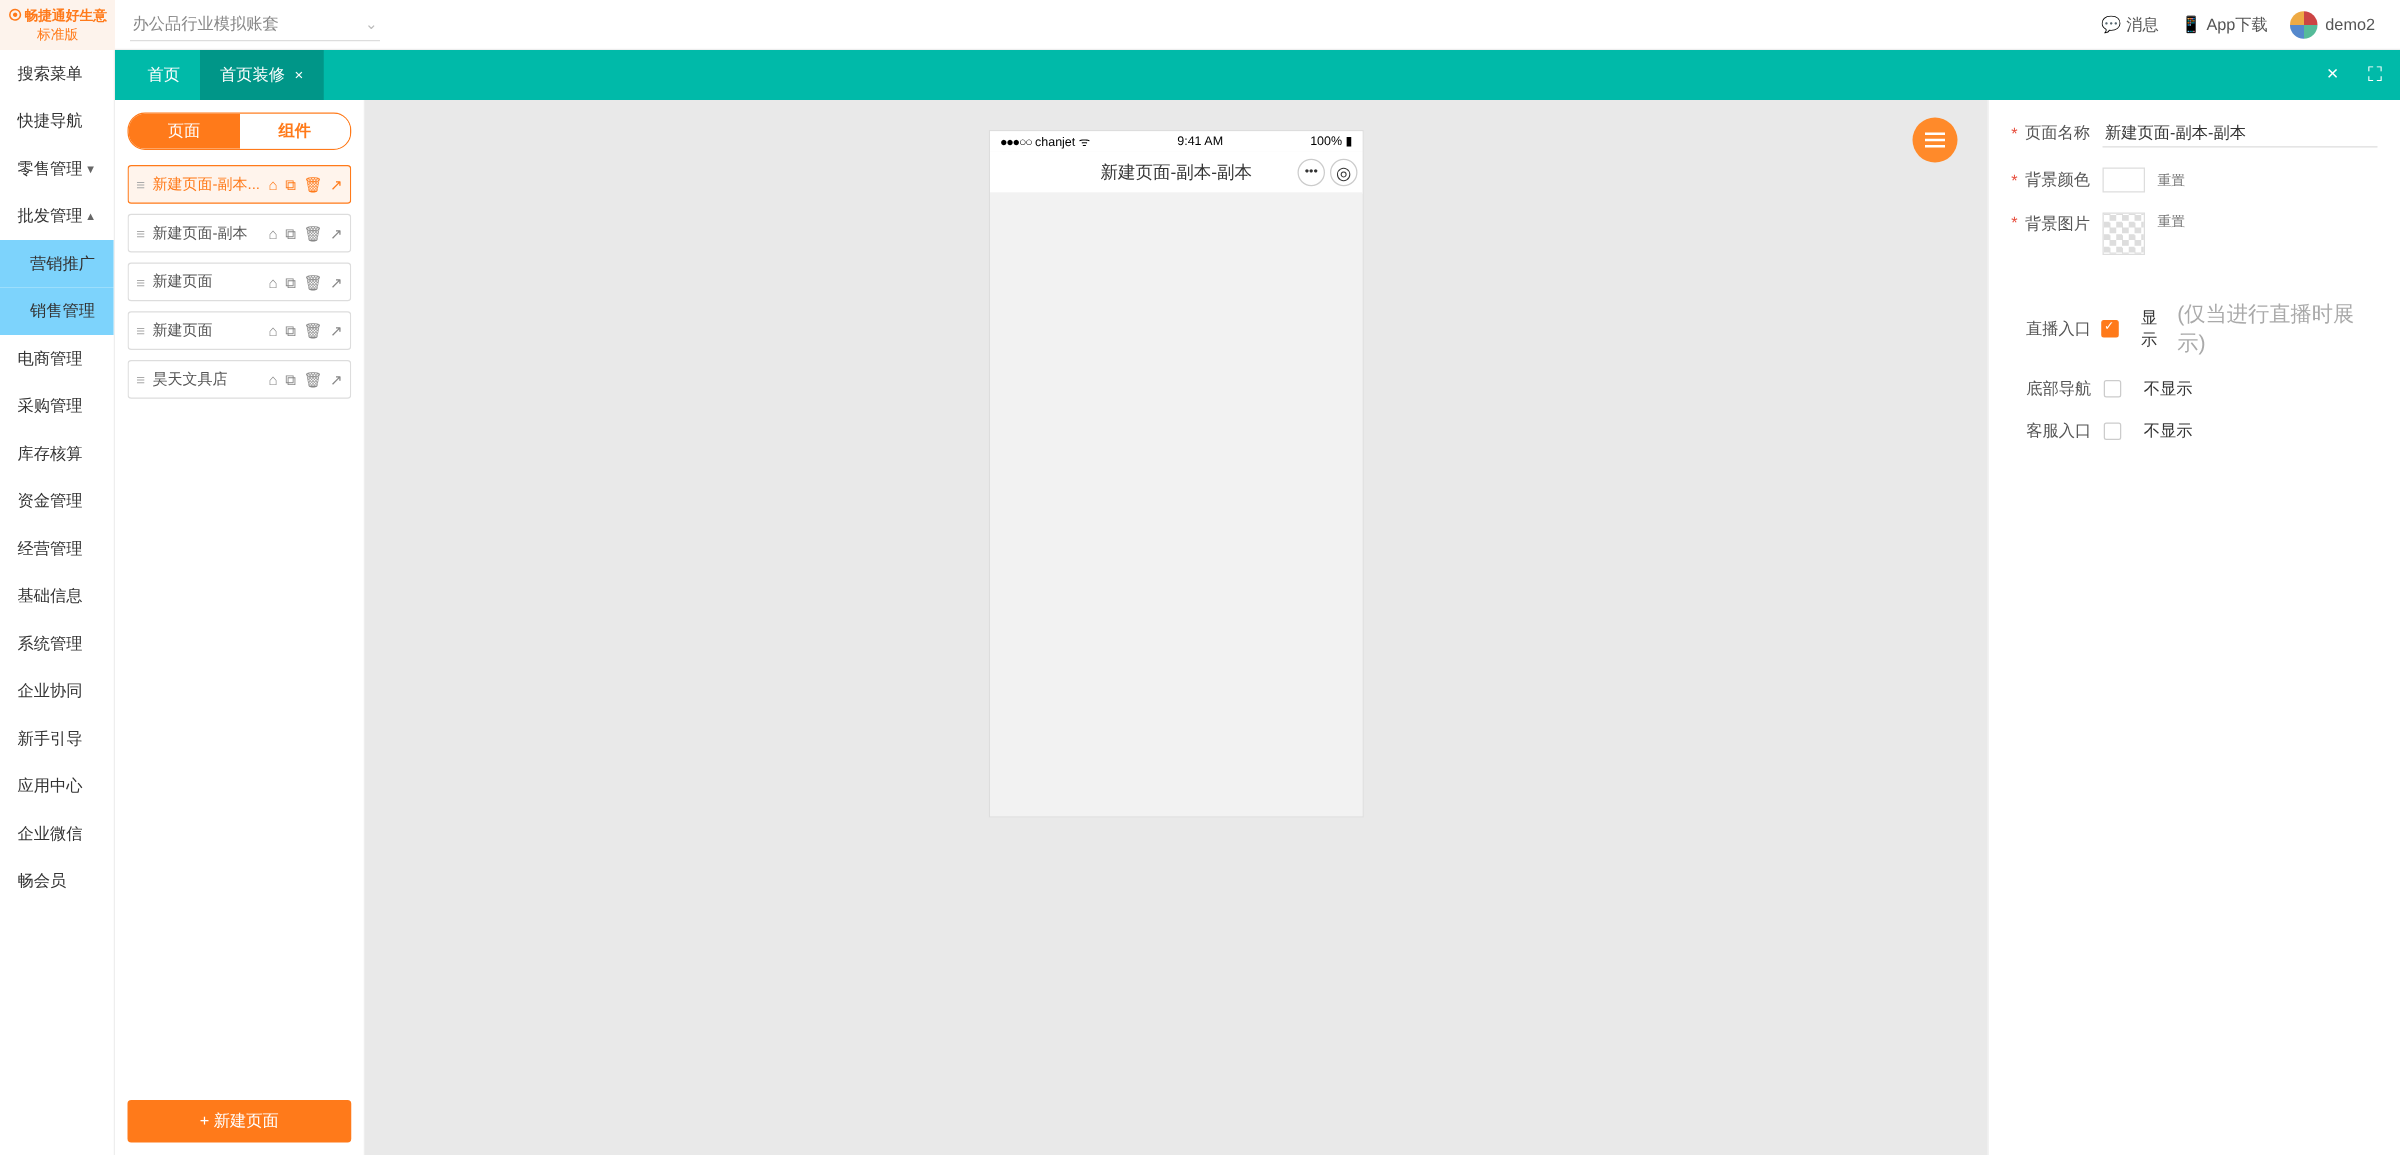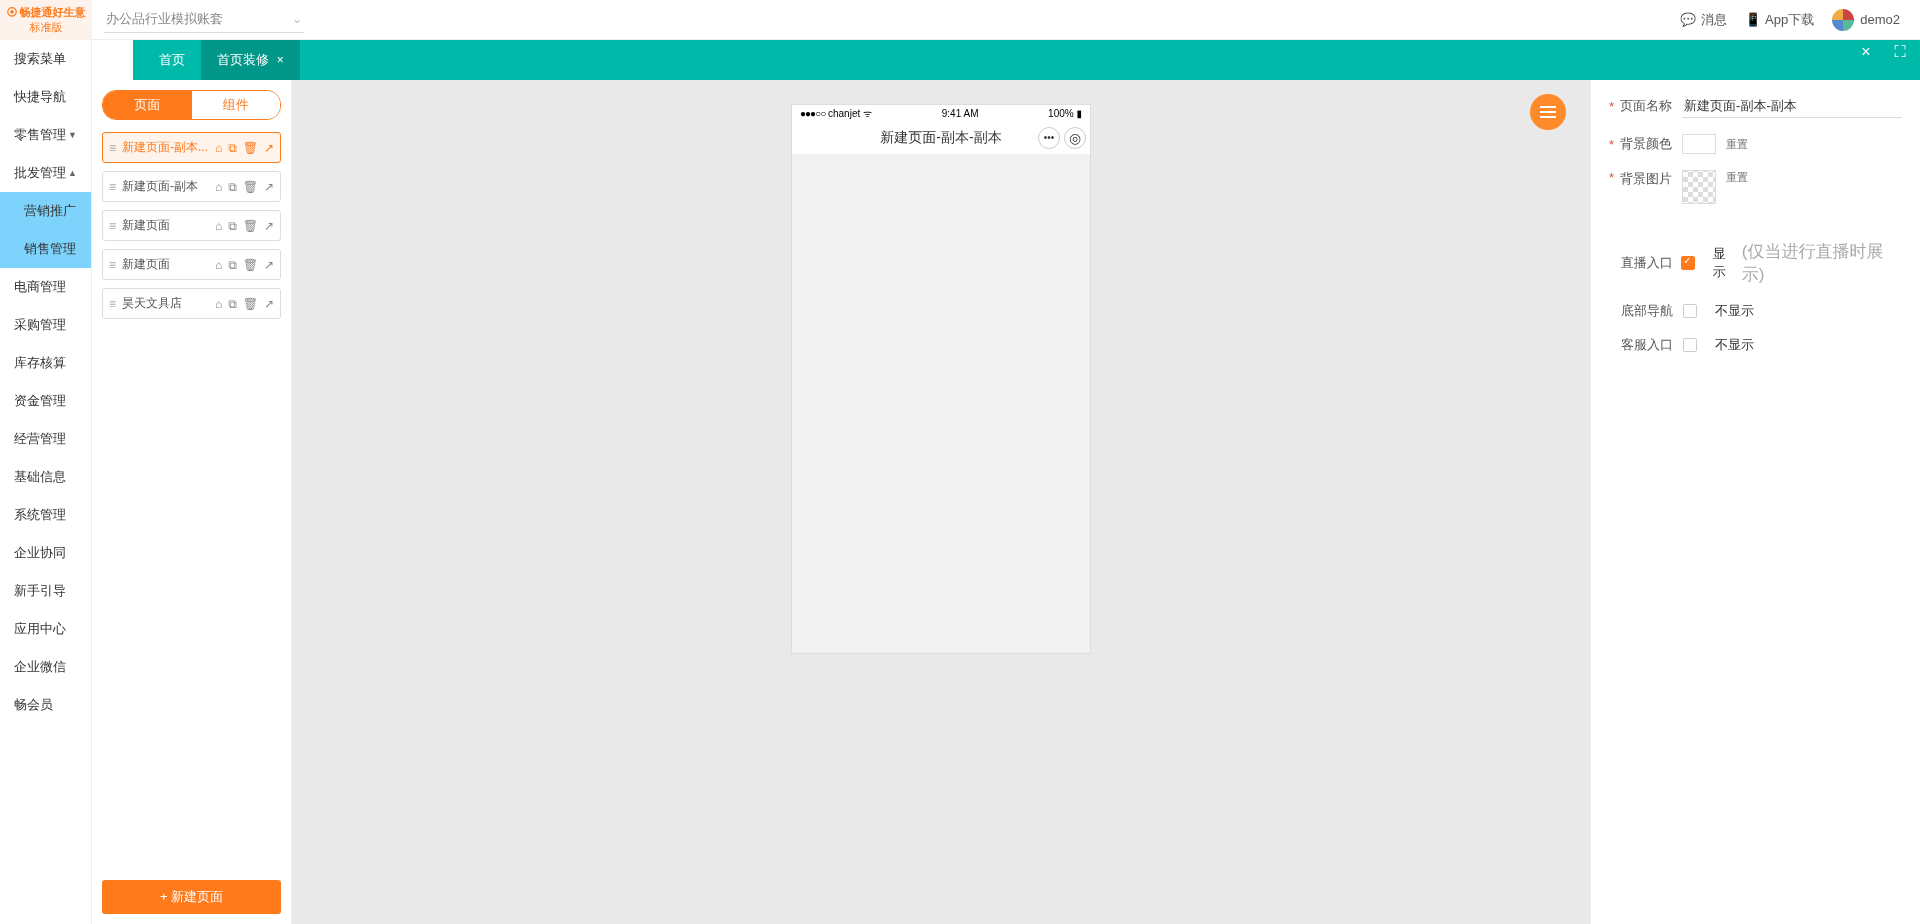--- a/index.html
+++ b/index.html
@@ -20,36 +20,36 @@
 
 
 .main-wrap { display: flex; height: calc(100vh - 40px); }
 .sidebar { width: 92px; border-right: 1px solid #eee; overflow-y: auto; font-size: 13px; }
 .sidebar-item { padding: 10px 14px; cursor: pointer; color: #333; display: flex; align-items: center; justify-content: space-between; white-space: nowrap; }
 .sidebar-sub { padding-left: 24px; background: #7dd3fc; }
 .sidebar-caret { font-size: 9px; color: #666; }
 
 
 .content { flex: 1; display: flex; flex-direction: column; background: #fff; }
-.tab-bar { height: 40px; background: #00baa9; display: flex; align-items: flex-start; padding-left: 10px; position: relative; margin-left: 41px; }
+.tab-bar { height: 40px; background: #00baa9; display: flex; align-items: center; padding-left: 10px; position: relative; }
 .tab { padding: 0 16px; height: 40px; line-height: 40px; color: #fff; cursor: pointer; font-size: 13px; }
 .tab.active { background: #009688; }
 .tab-close { margin-left: 4px; font-size: 12px; cursor: pointer; }
 .tab-right { position: absolute; right: 8px; display: flex; gap: 10px; color: #fff; }
 .tab-ico { width: 24px; height: 24px; display: flex; align-items: center; justify-content: center; cursor: pointer; font-size: 16px; }
 
 
 .editor { flex: 1; display: flex; background: #f6f6f6; overflow: hidden; }
 
 
 .page-panel { width: 200px; background: #fff; border-right: 1px solid #eee; display: flex; flex-direction: column; padding: 10px; }
 .seg-tabs { display: flex; border: 1px solid #ff7a1a; border-radius: 14px; overflow: hidden; margin-bottom: 12px; }
 .seg { flex: 1; text-align: center; padding: 5px 0; font-size: 13px; cursor: pointer; }
 .seg.on { background: #ff7a1a; color: #fff; }
-.seg.off { color: #ff7a1a; background: #fff; }
+.seg.off { color: #ff7a1a; background: #fff; font-weight: bold; }
 .page-list { flex: 1; overflow-y: auto; }
 .page-item { border: 1px solid #ddd; border-radius: 3px; padding: 6px 6px; margin-bottom: 8px; display: flex; align-items: center; cursor: pointer; color: #555; font-size: 12px; gap: 6px; }
 .page-item.sel { border-color: #ff7a1a; background: #fff4ec; color: #ff7a1a; }
 .pi-drag { font-size: 12px; color: #aaa; }
 .pi-name { flex: 1; white-space: nowrap; overflow: hidden; text-overflow: ellipsis; }
 .pi-actions { display: flex; gap: 6px; color: #888; font-size: 12px; }
 .page-item.sel .pi-actions { color: #ff7a1a; }
 .pi-ico { cursor: pointer; }
 .new-page-btn { background: #ff7a1a; color: #fff; text-align: center; padding: 8px 0; border-radius: 3px; cursor: pointer; font-size: 13px; }
 

